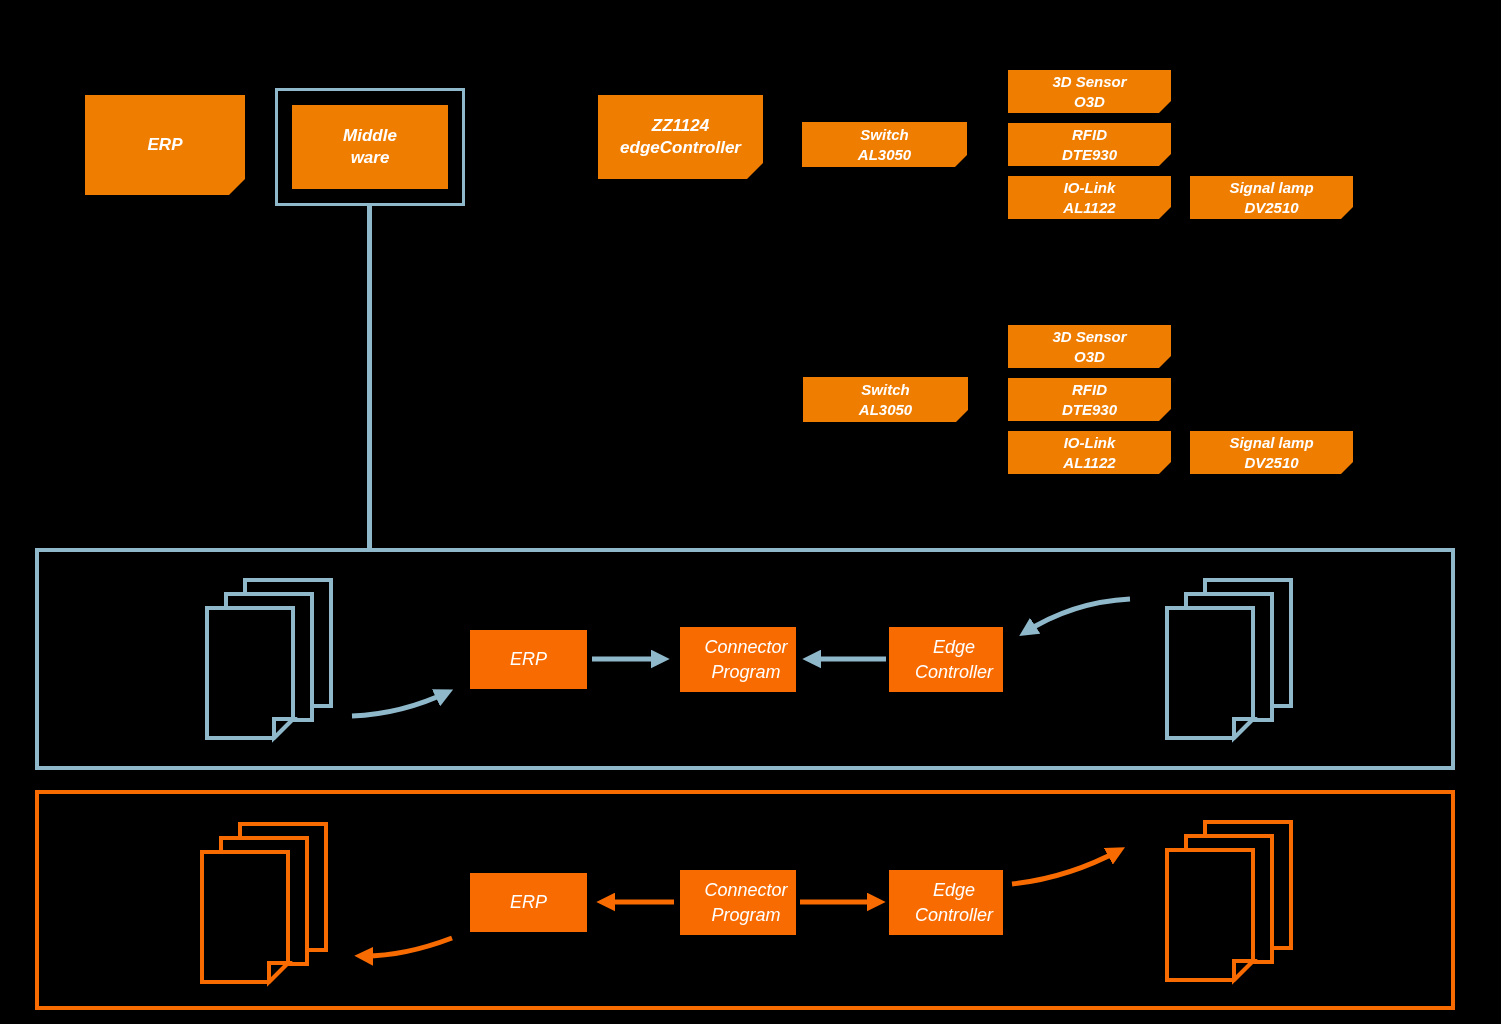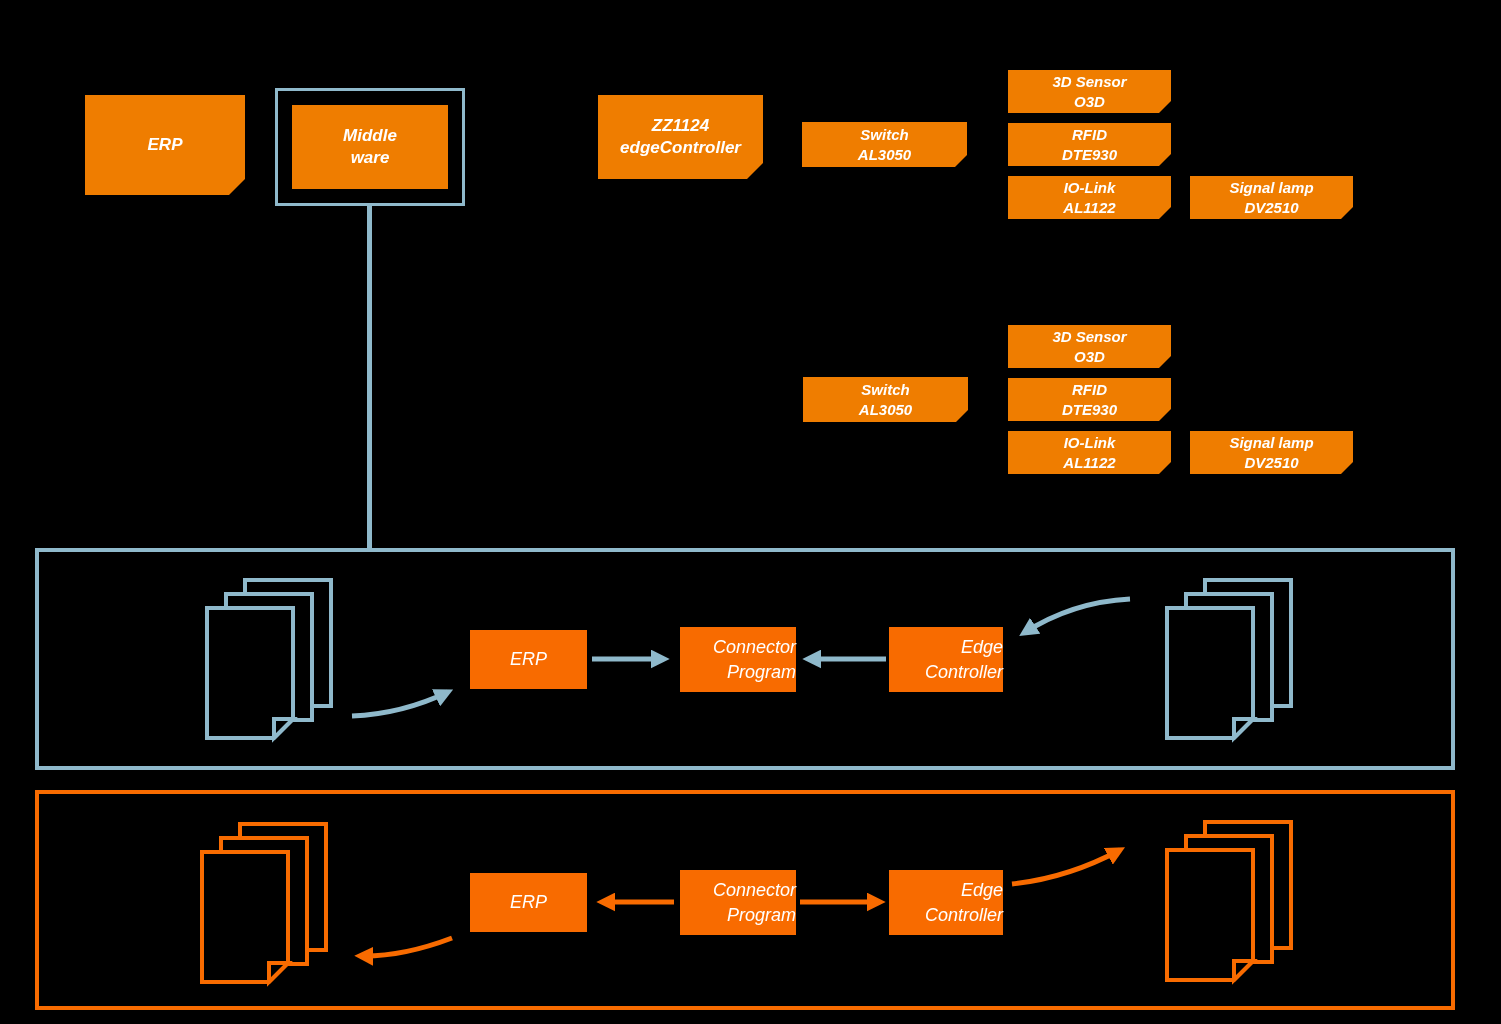--- a/index.html
+++ b/index.html
@@ -37,21 +37,21 @@
   }
   .mw-box{position:relative;width:100%;height:100%;}
   .vline{position:absolute;background:var(--blue);}
   .section{position:absolute;border:4px solid;box-sizing:border-box;background:transparent;}
   .section-blue{border-color:var(--blue);}
   .section-orange{border-color:var(--flow-orange);}
   .flow{
     background:var(--flow-orange);
     font-weight:normal;font-size:18px;line-height:1.35;
   }
-  .flow-left{align-items:flex-end;text-align:left;padding-left:16px;}
+  .flow-left{align-items:center;text-align:left;padding-left:16px;}
   .docs{position:absolute;}
   .docs-blue{color:var(--blue);}
   .docs-orange{color:var(--flow-orange);}
   .docs svg rect,.docs svg path{
     fill:var(--background);
     stroke:currentColor;stroke-width:4;stroke-linejoin:miter;
   }
   .overlay{position:absolute;left:0;top:0;pointer-events:none;}
   .arr{fill:none;stroke-width:5;}
   .arr-blue{stroke:var(--blue);}

